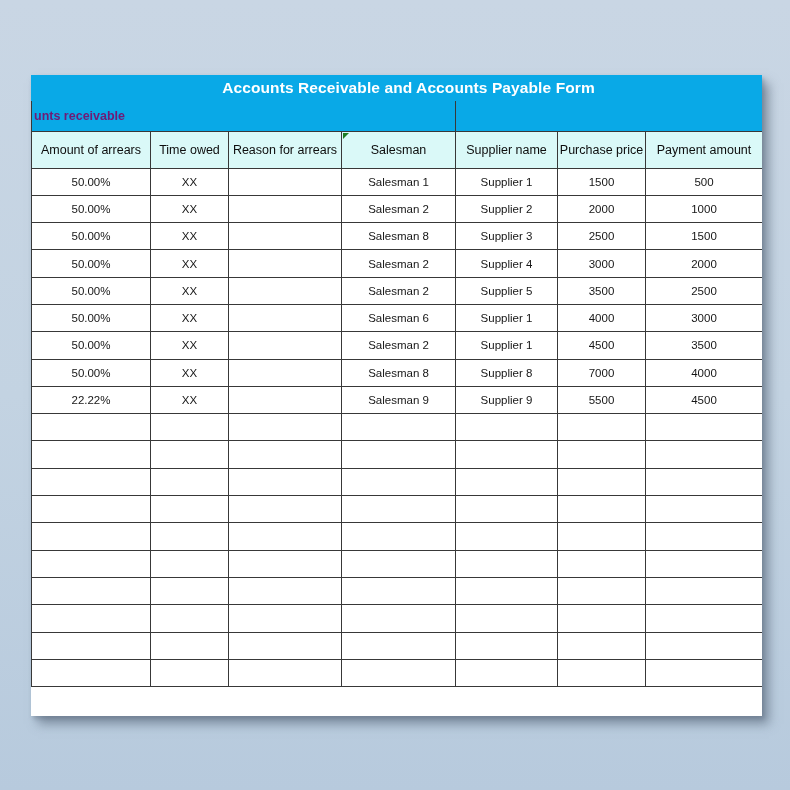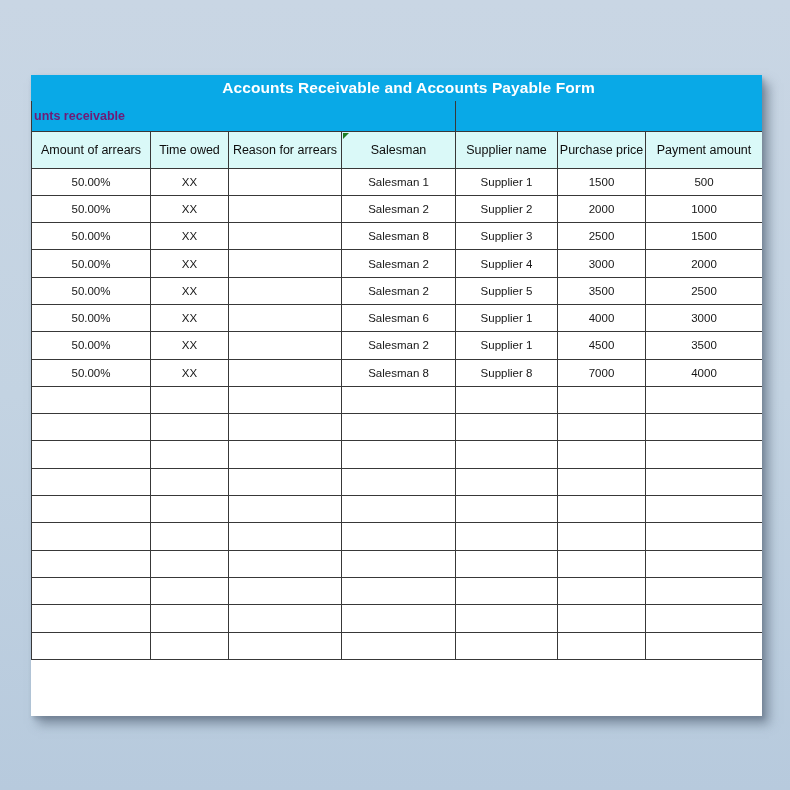--- a/index.html
+++ b/index.html
@@ -153,20 +153,29 @@
         </tr>
         <tr class="data-row">
           <td>50.00%</td>
           <td>XX</td>
           <td></td>
           <td>Salesman 8</td>
           <td>Supplier 8</td>
           <td>7000</td>
           <td>4000</td>
         </tr>
+        <tr class="data-row">
+          <td>22.22%</td>
+          <td>XX</td>
+          <td></td>
+          <td>Salesman 9</td>
+          <td>Supplier 9</td>
+          <td>5500</td>
+          <td>4500</td>
+        </tr>
         <tr class="empty-row">
           <td></td>
           <td></td>
           <td></td>
           <td></td>
           <td></td>
           <td></td>
           <td></td>
         </tr>
         <tr class="empty-row">

